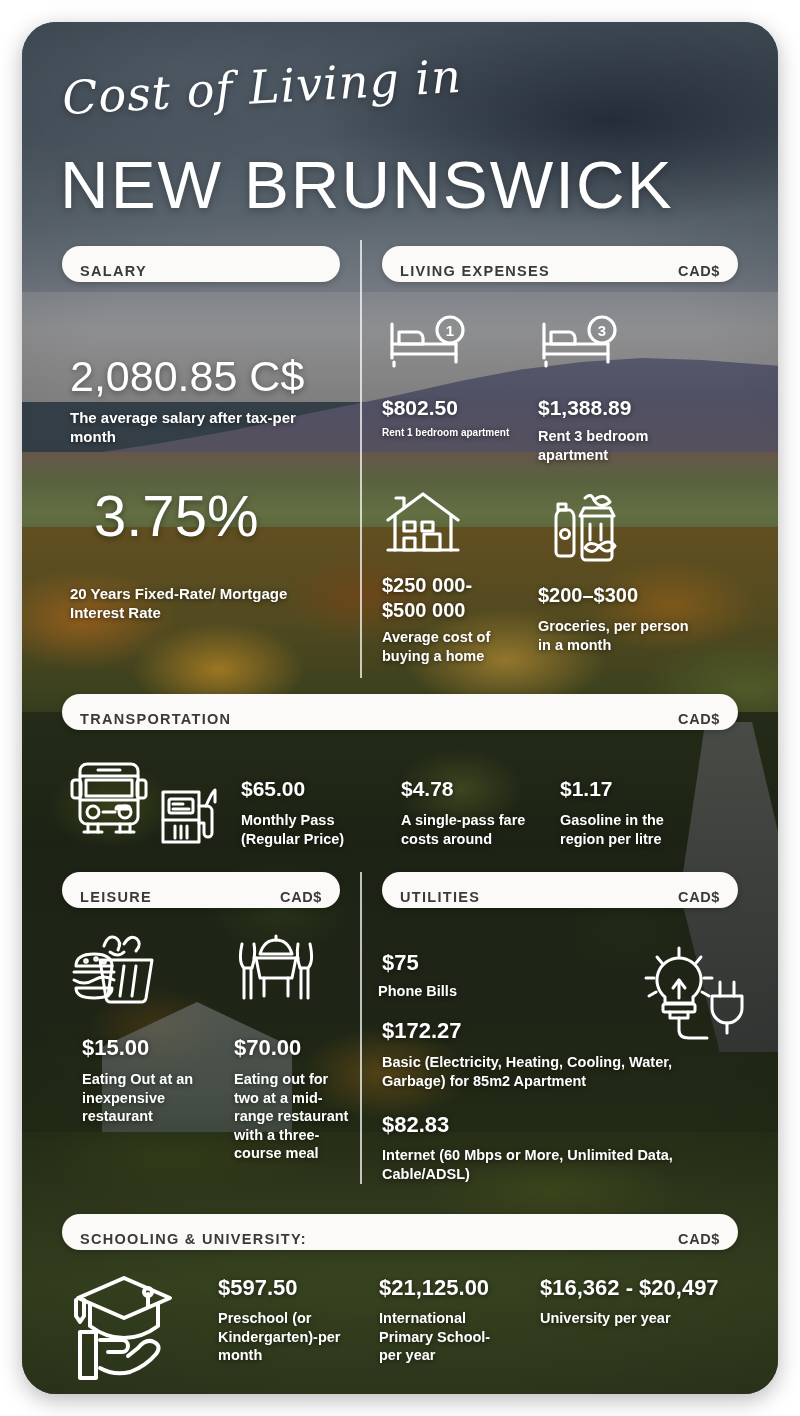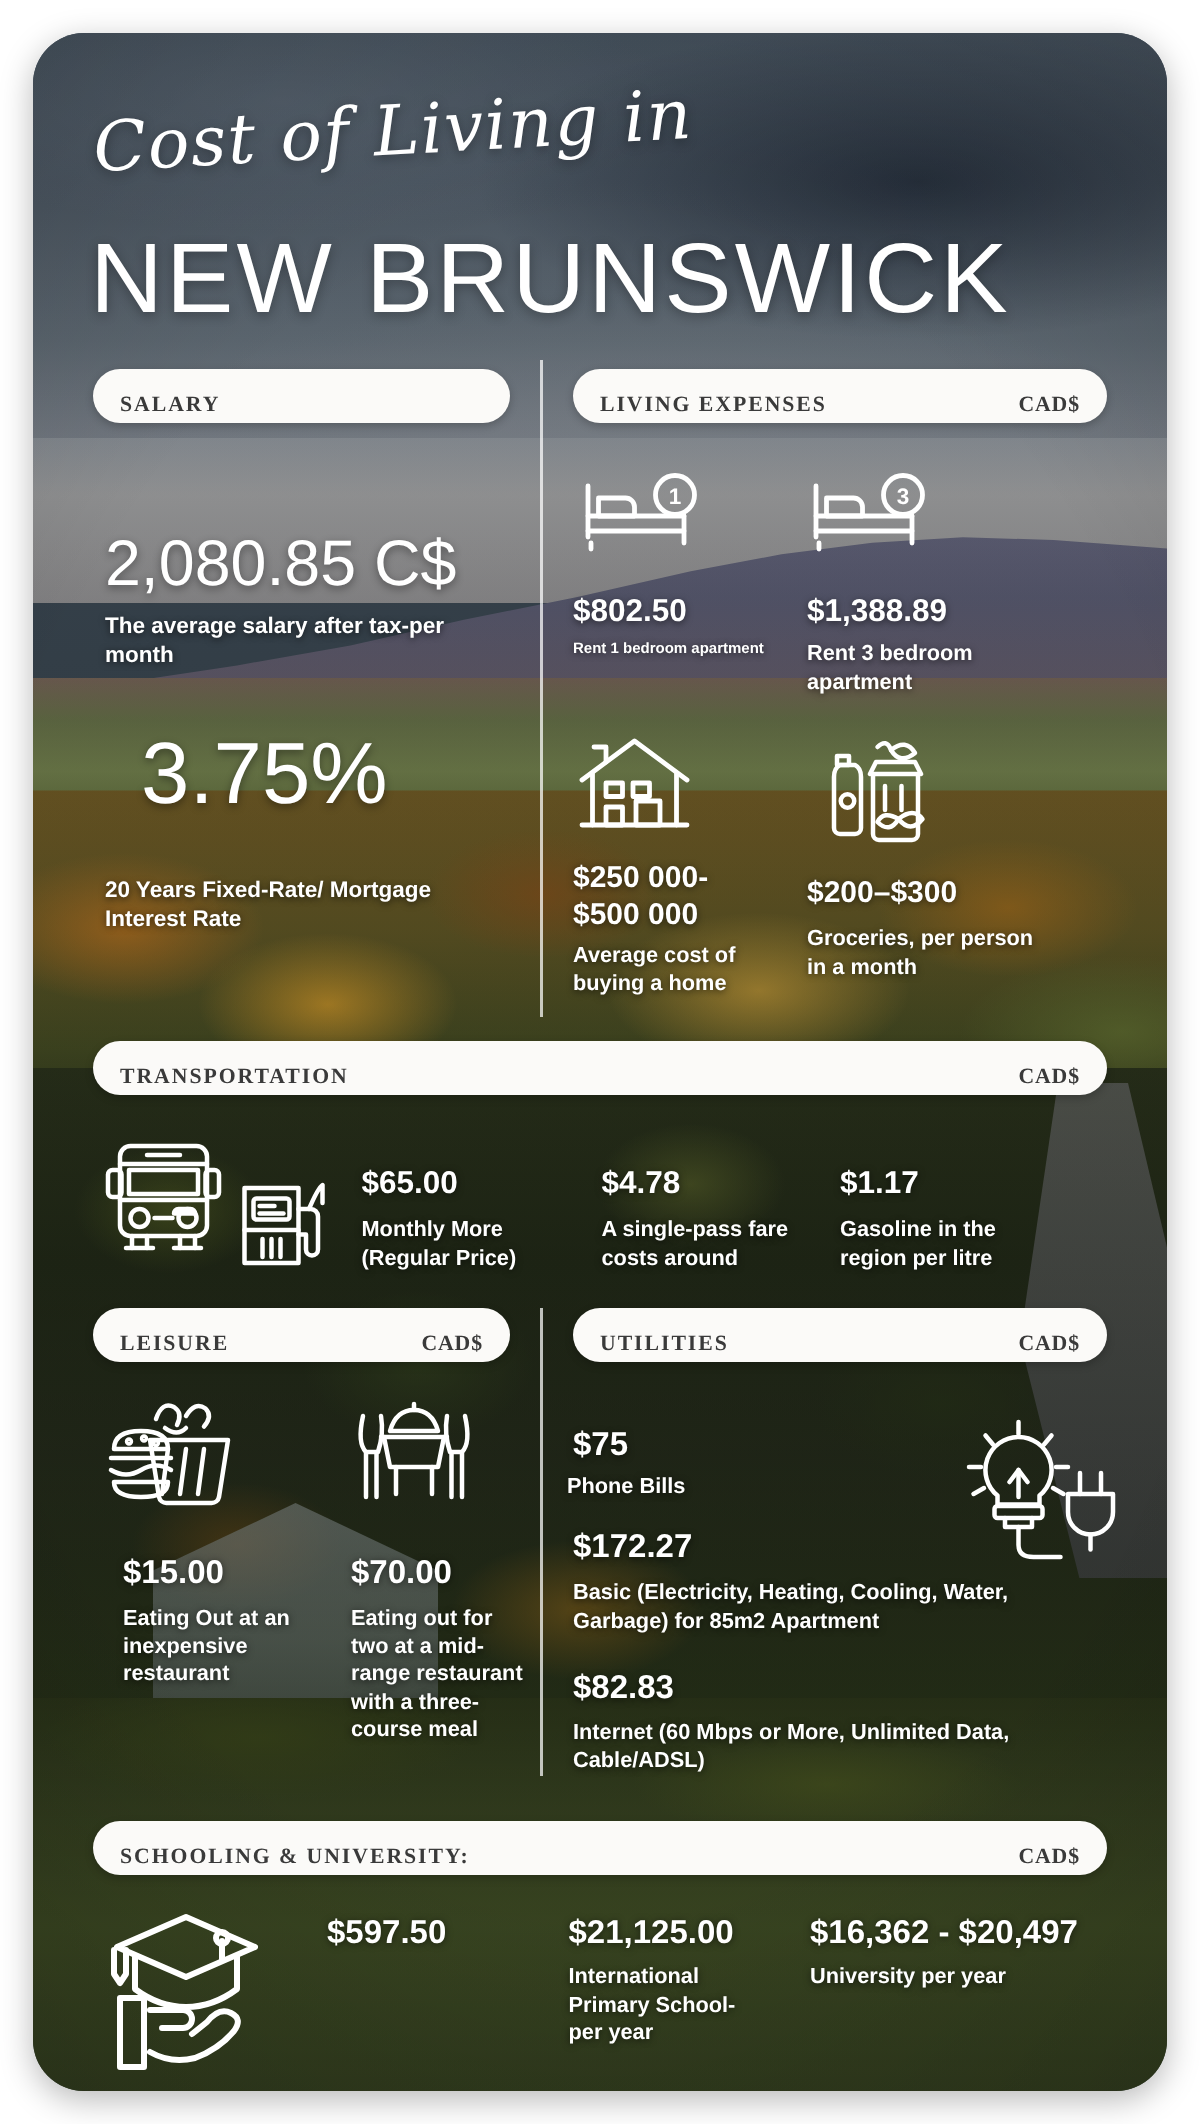--- a/index.html
+++ b/index.html
@@ -116,25 +116,24 @@
     transform-origin:left center;
     text-shadow:0 2px 8px rgba(0,0,0,.30);
     white-space:nowrap;
   }
 
   .pill{
     position:absolute;
     height:36px;
     background:#fbfaf8;
     border-radius:20px;
-    display:flex;align-items:flex-start;
-    padding:16px 18px;
+    display:flex;align-items:flex-end;
+    padding:3px 18px;
     box-sizing:border-box;
     box-shadow:0 2px 6px rgba(0,0,0,.22);
-    font-family:Liberation Serif, serif;
   }
   .pill .ttl{
     color:#3a3a3a;
     font-size:14.5px;
     font-weight:bold;
     letter-spacing:1.3px;
   }
   .pill .cur{
     margin-left:auto;
     color:#3a3a3a;
@@ -308,21 +307,21 @@
         <path d="M5 34 H41"></path>
         <path d="M17 40 v12"></path>
         <path d="M23 40 v12"></path>
         <path d="M29 40 v12"></path>
         <path d="M41 20 h8 a5 5 0 0 1 5 5 v22 a4 4 0 0 1 -8 0 v-10 h-5"></path>
         <path d="M48 20 q6 -14 9 -16 l0 12"></path>
       </svg>
     </div>
 
     <div class="amt" style="position:absolute;left:219px;top:755px;font-size:21px;">$65.00</div>
-    <div class="desc" style="position:absolute;left:219px;top:789px;width:135px;font-size:14.5px;">Monthly More (Regular Price)</div>
+    <div class="desc" style="position:absolute;left:219px;top:789px;width:135px;font-size:14.5px;">Monthly Pass (Regular Price)</div>
 
     <div class="amt" style="position:absolute;left:379px;top:755px;font-size:21px;">$4.78</div>
     <div class="desc" style="position:absolute;left:379px;top:789px;width:148px;font-size:14.5px;">A single-pass fare costs around</div>
 
     <div class="amt" style="position:absolute;left:538px;top:755px;font-size:21px;">$1.17</div>
     <div class="desc" style="position:absolute;left:538px;top:789px;width:140px;font-size:14.5px;">Gasoline in the region per litre</div>
 
     <div class="pill" style="left:40px;top:850px;width:278px;">
       <span class="ttl">LEISURE</span>
       <span class="cur">CAD$</span>
@@ -419,20 +418,21 @@
         <circle cx="76" cy="22" r="4"></circle>
         <path d="M12 30 v16 l-4 6 l-4 -6 v-16"></path>
         <rect x="8" y="62" width="16" height="46"></rect>
         <path d="M28 70 h22 a6 6 0 0 1 0 12 h-14"></path>
         <path d="M28 98 q14 8 30 4 q16 -6 26 -18 q6 -8 -2 -12 q-8 -4 -16 6 l-10 8"></path>
         <path d="M24 64 v42"></path>
       </svg>
     </div>
 
     <div class="amt" style="position:absolute;left:196px;top:1253px;font-size:22px;">$597.50</div>
+    <div class="desc" style="position:absolute;left:196px;top:1287px;width:126px;font-size:14.5px;">Preschool (or Kindergarten)-per month</div>
 
     <div class="amt" style="position:absolute;left:357px;top:1253px;font-size:22px;">$21,125.00</div>
     <div class="desc" style="position:absolute;left:357px;top:1287px;width:130px;font-size:14.5px;">International Primary School-per year</div>
 
     <div class="amt" style="position:absolute;left:518px;top:1253px;font-size:22px;">$16,362 - $20,497</div>
     <div class="desc" style="position:absolute;left:518px;top:1287px;width:170px;font-size:14.5px;">University per year</div>
 
   </div>
 </div>
 

